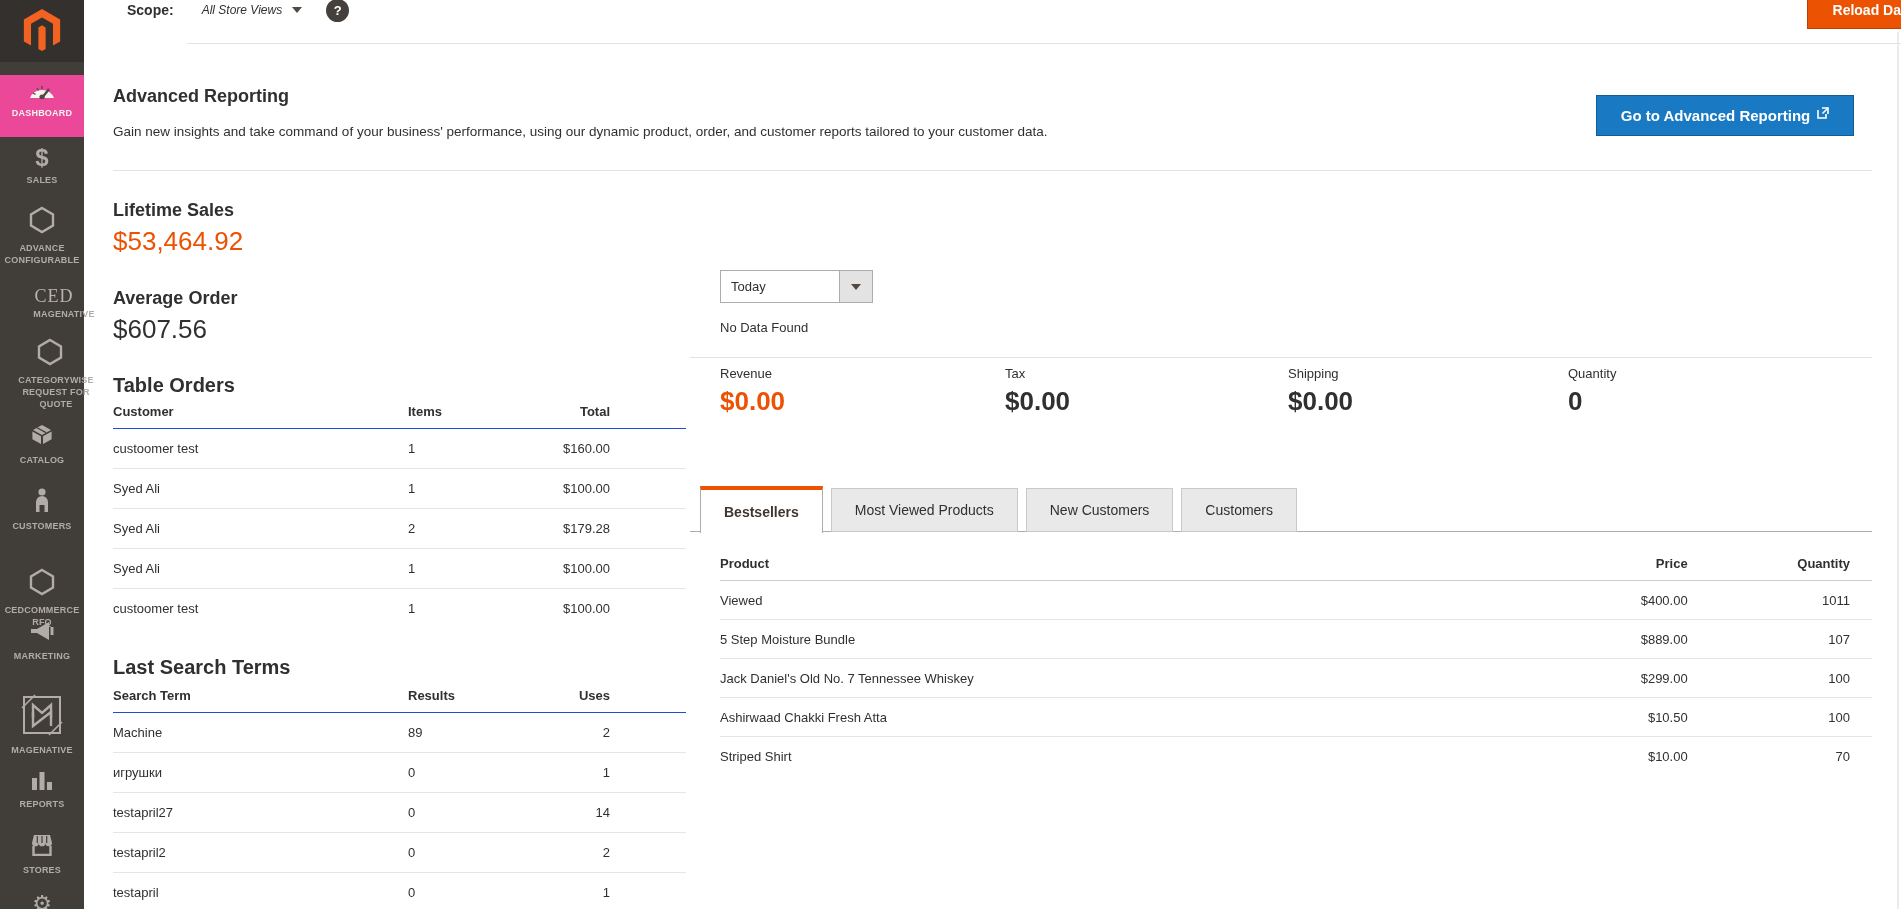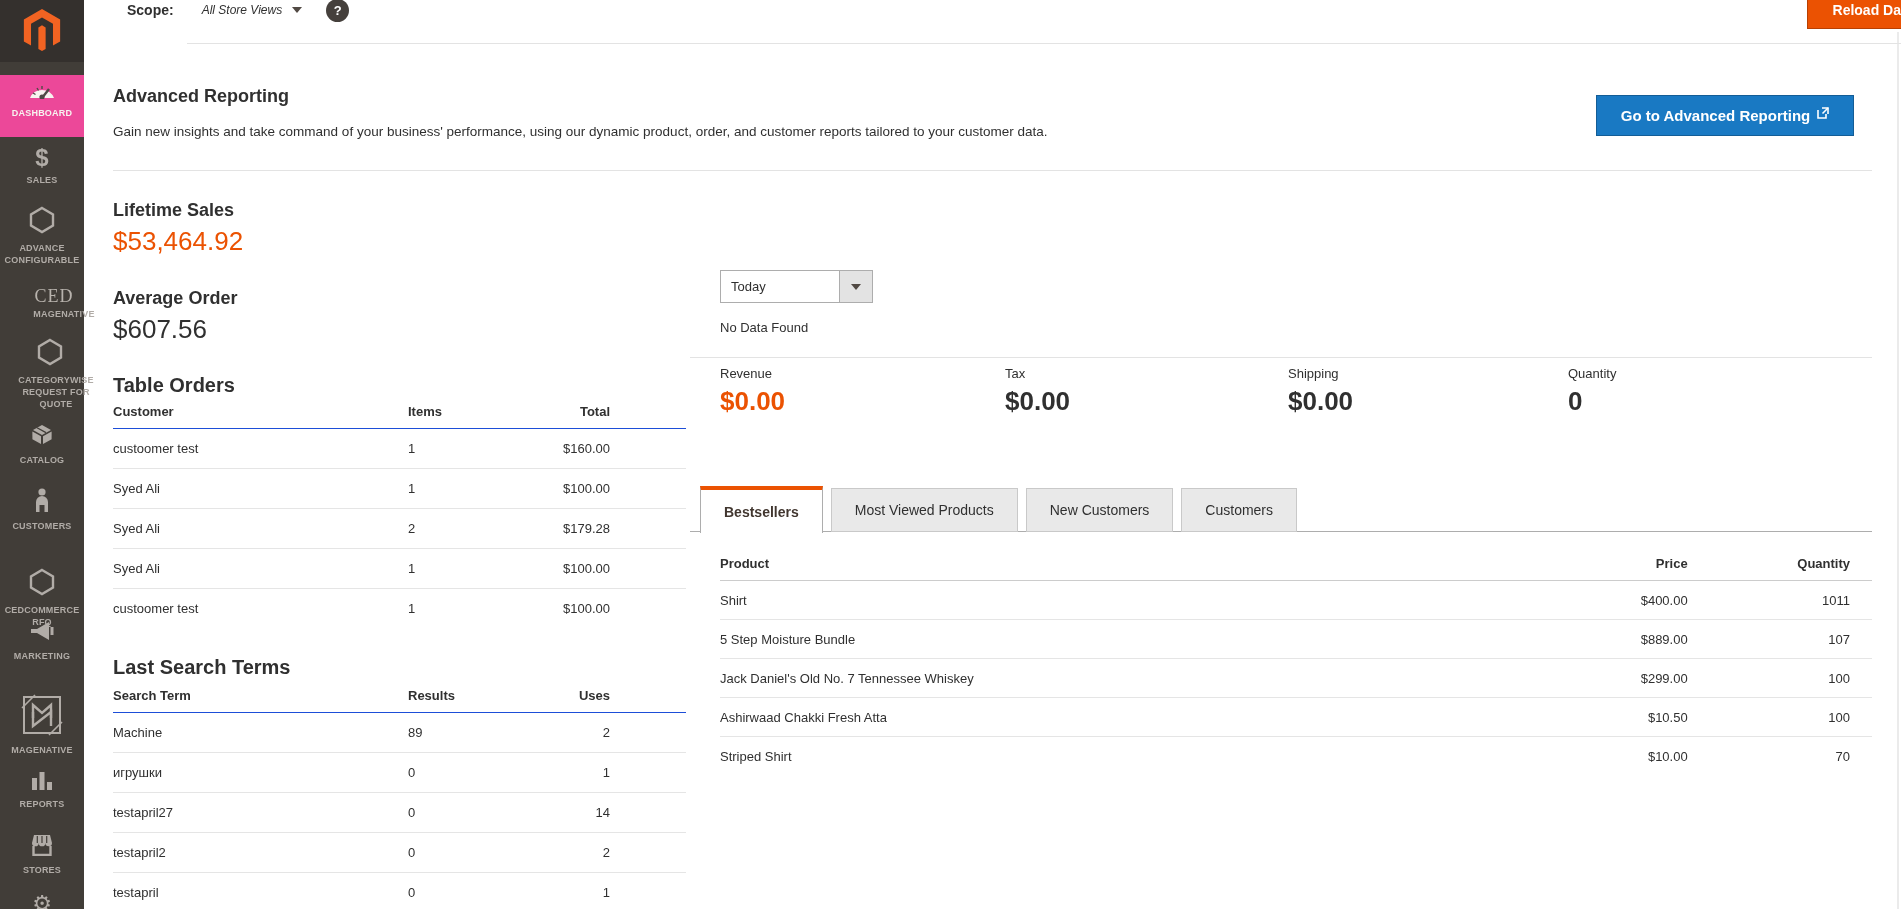--- a/index.html
+++ b/index.html
@@ -354,21 +354,21 @@
   <table class="best">
     <thead>
       <tr>
         <th>Product</th>
         <th>Price</th>
         <th>Quantity</th>
       </tr>
     </thead>
     <tbody>
       <tr>
-        <td>Shirt</td>
+        <td>Viewed</td>
         <td>$400.00</td>
         <td>1011</td>
       </tr>
       <tr>
         <td>5 Step Moisture Bundle</td>
         <td>$889.00</td>
         <td>107</td>
       </tr>
       <tr>
         <td>Jack Daniel's Old No. 7 Tennessee Whiskey</td>

